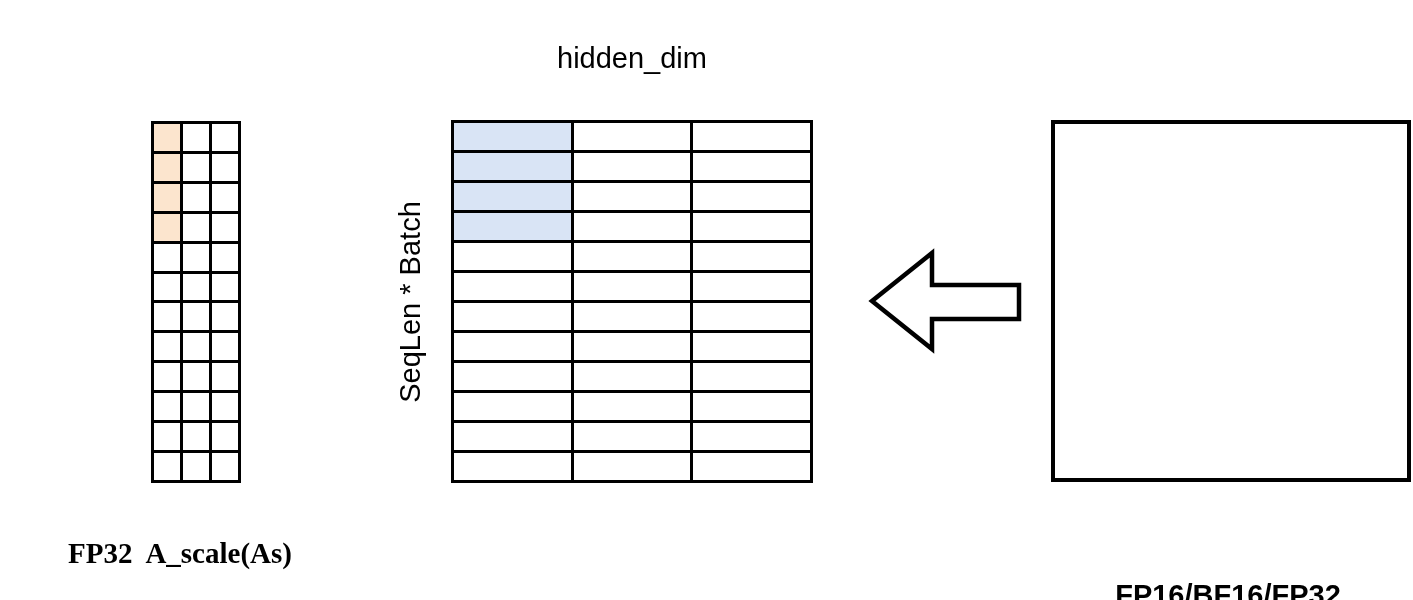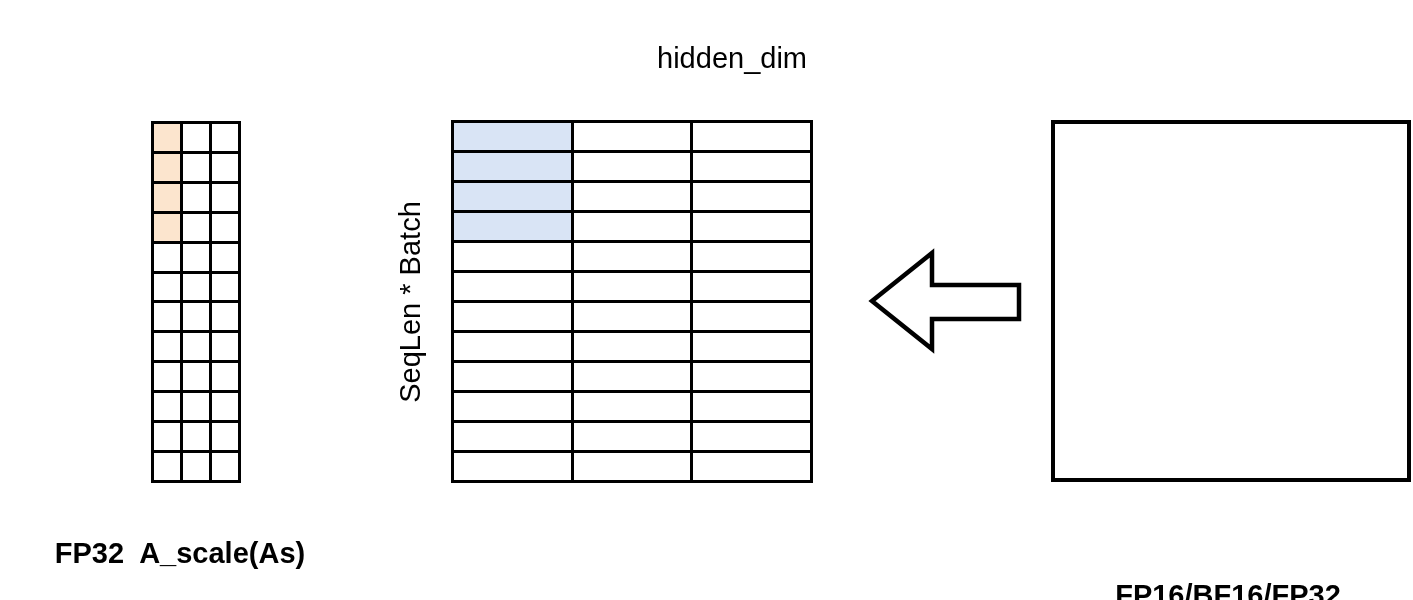--- a/index.html
+++ b/index.html
@@ -20,34 +20,34 @@
     box-sizing: border-box;
   }
   .grid .cell { background: #ffffff; }
   .axis-label {
     position: absolute;
     font-size: 29px;
     font-weight: 400;
     text-align: center;
     white-space: pre;
   }
-  .hidden-dim { left: 457px; top: 42px; width: 350px; text-align: right; }
+  .hidden-dim { left: 457px; top: 42px; width: 350px; }
   .seqlen {
     left: 260px; top: 286px; width: 300px; height: 32px;
     transform: rotate(-90deg);
   }
   .caption {
     position: absolute;
     font-size: 29px;
     font-weight: 700;
     text-align: center;
     white-space: pre;
     line-height: 1.24;
   }
-  .caption-scale { left: 5px;    top: 536px; width: 350px; }
+  .caption-scale { left: 5px;    top: 536px; width: 350px; font-family: Liberation Serif, serif; }
   .caption-fp8   { left: 454px;  top: 536px; width: 350px; }
   .caption-fp16  { left: 1053px; top: 506px; width: 350px; }
   .fp16-box {
     position: absolute;
     left: 1051px; top: 120px;
     width: 360px; height: 362px;
     box-sizing: border-box;
     border: 4px solid #000000;
   }
   .arrow-svg { position: absolute; left: 864px; top: 246px; }

